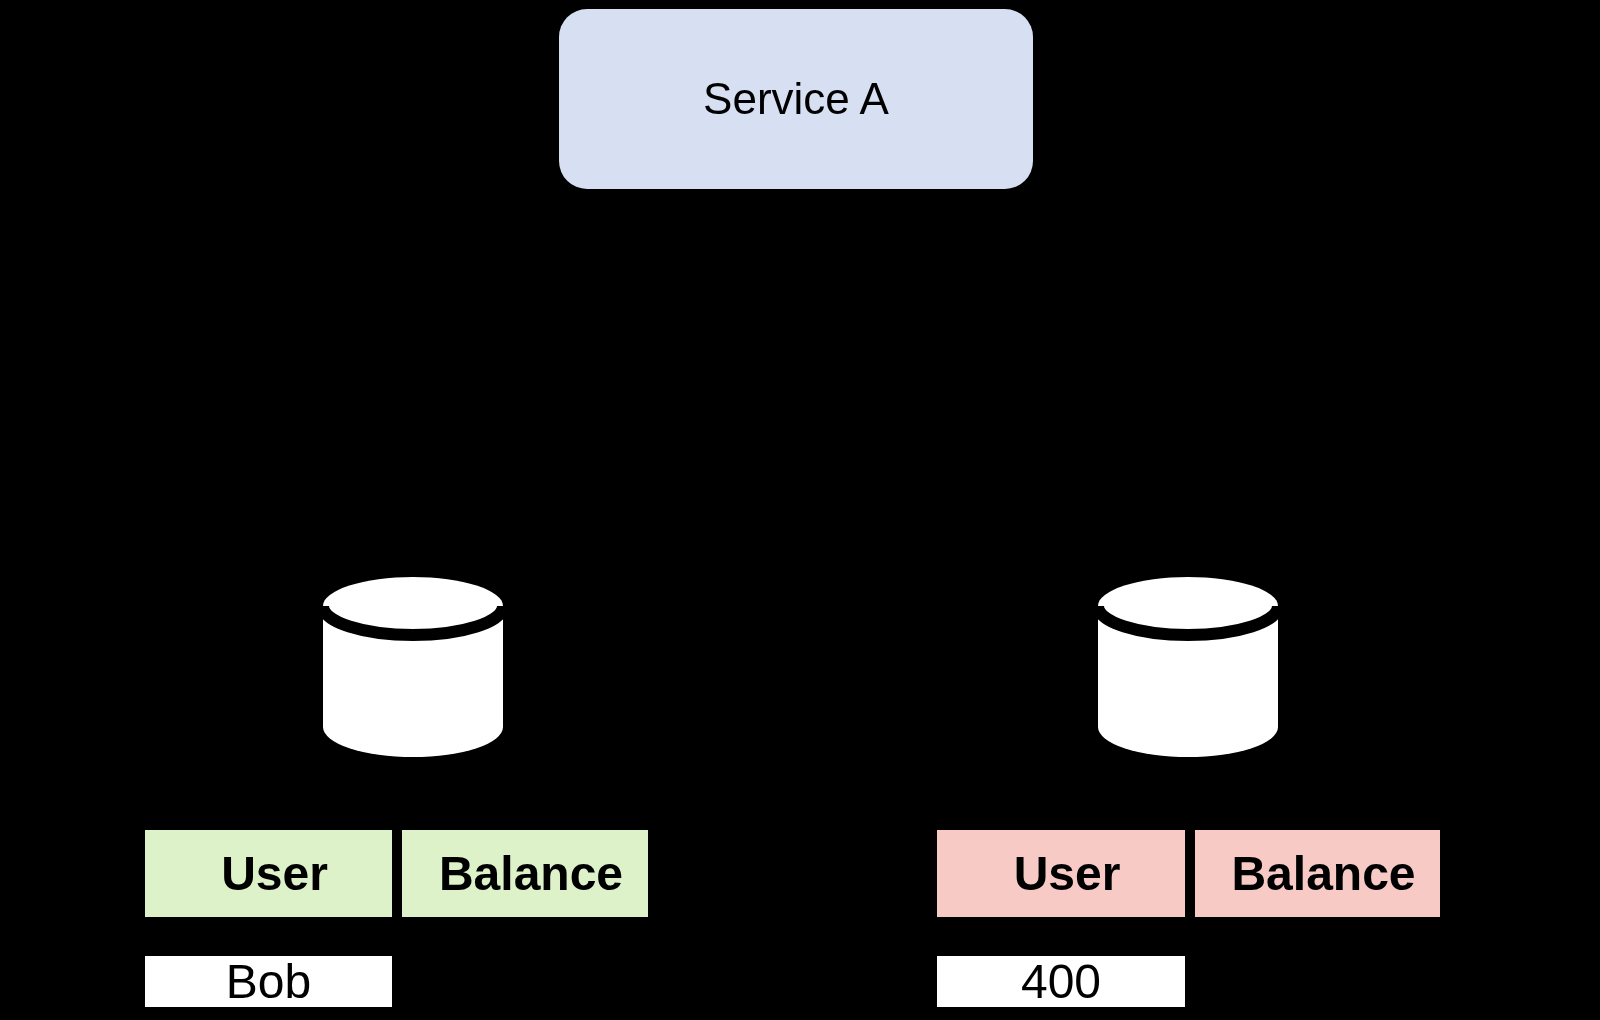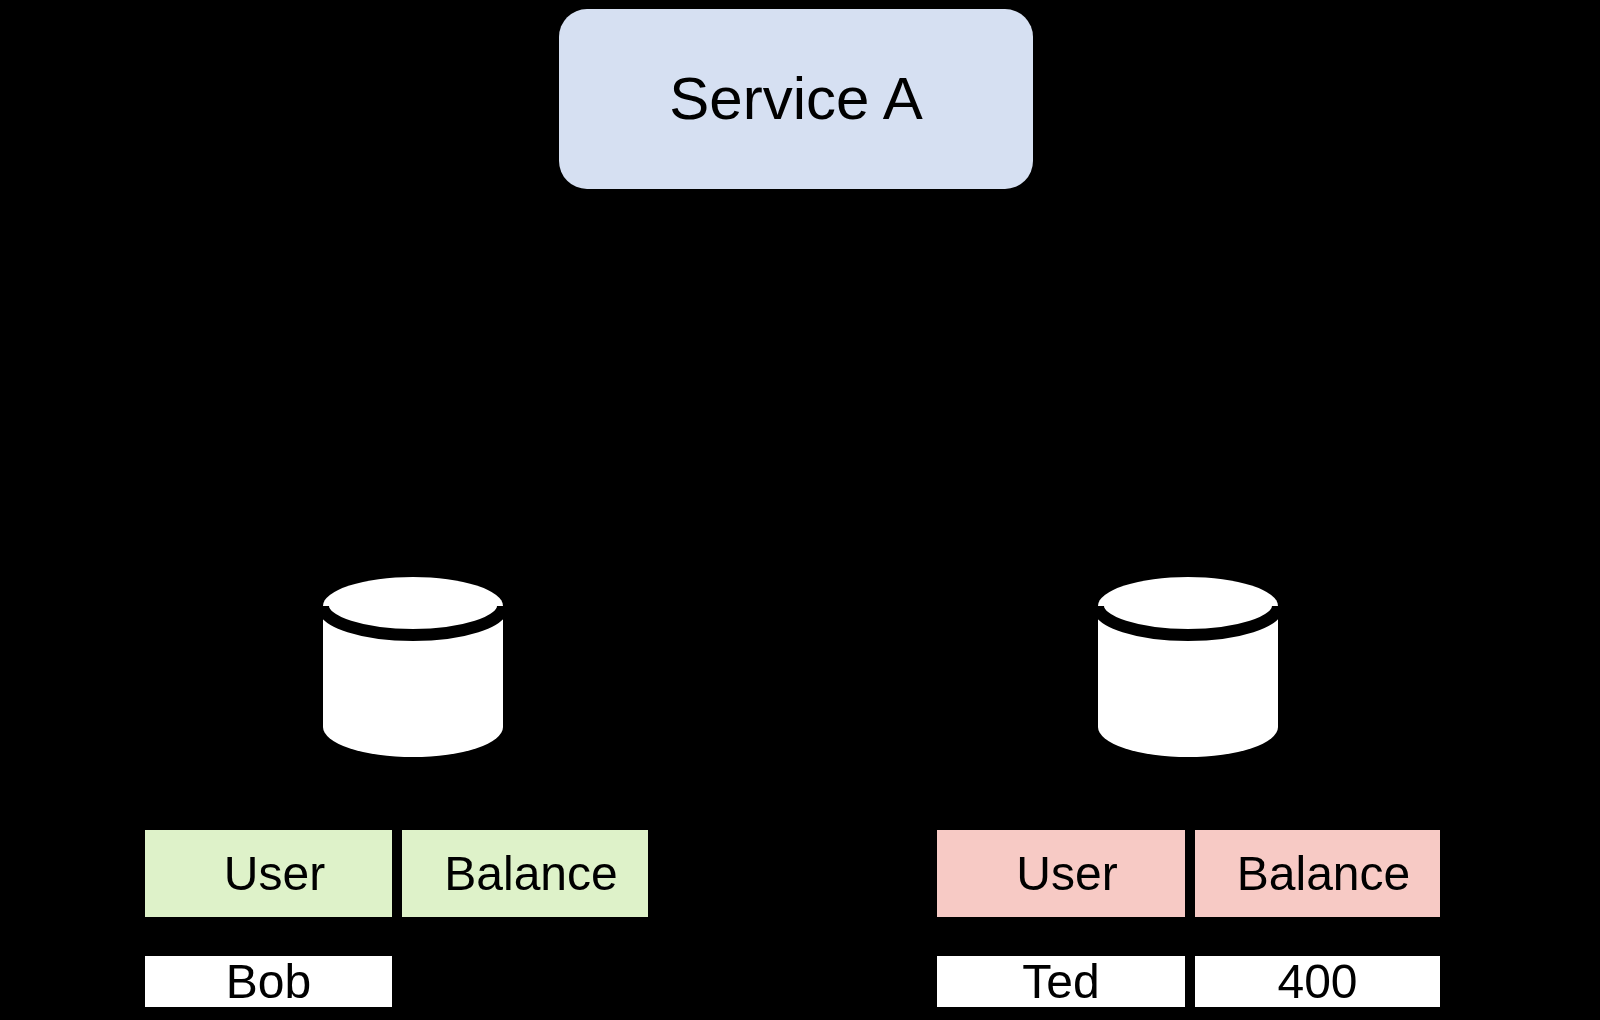--- a/index.html
+++ b/index.html
@@ -23,21 +23,21 @@
     top: 9px;
     width: 474px;
     height: 180px;
     border-radius: 28px;
     background: #d6e0f2;
     display: flex;
     align-items: center;
     justify-content: center;
   }
   .service-label {
-    font-size: 60px;
+    font-size: 44px;
     line-height: 1;
     color: #000000;
     white-space: nowrap;
   }
   
   .cyl {
     position: absolute;
     width: 186px;
     height: 184px;
   }
@@ -64,21 +64,21 @@
     grid-template-rows: 87px 81px;
   }
   .cell {
     display: flex;
     align-items: center;
     justify-content: center;
     font-size: 48px;
     line-height: 1;
     color: #000000;
   }
-  .cell.header { font-weight: normal; padding-left: 12px; }
+  .cell.header { font-weight: bold; padding-left: 12px; }
   .cell.body   { background: #ffffff; margin-top: 30px; }
 </style>
 </head>
 <body>
 
 <div id="canvas">
 
   <div class="service-box">
     <span class="service-label">Service A</span>
   </div>
@@ -95,17 +95,16 @@
 
   <div class="db-table table-left">
     <div class="cell header" style="background: rgb(222, 242, 201);">User</div>
     <div class="cell header" style="background: rgb(222, 242, 201);">Balance</div>
     <div class="cell body">Bob</div>
   </div>
 
   <div class="db-table table-right">
     <div class="cell header" style="background: rgb(247, 202, 197);">User</div>
     <div class="cell header" style="background: rgb(247, 202, 197);">Balance</div>
-    <div class="cell body">Ted</div>
     <div class="cell body">400</div>
   </div>
 
 </div>
 
 </body></html>

